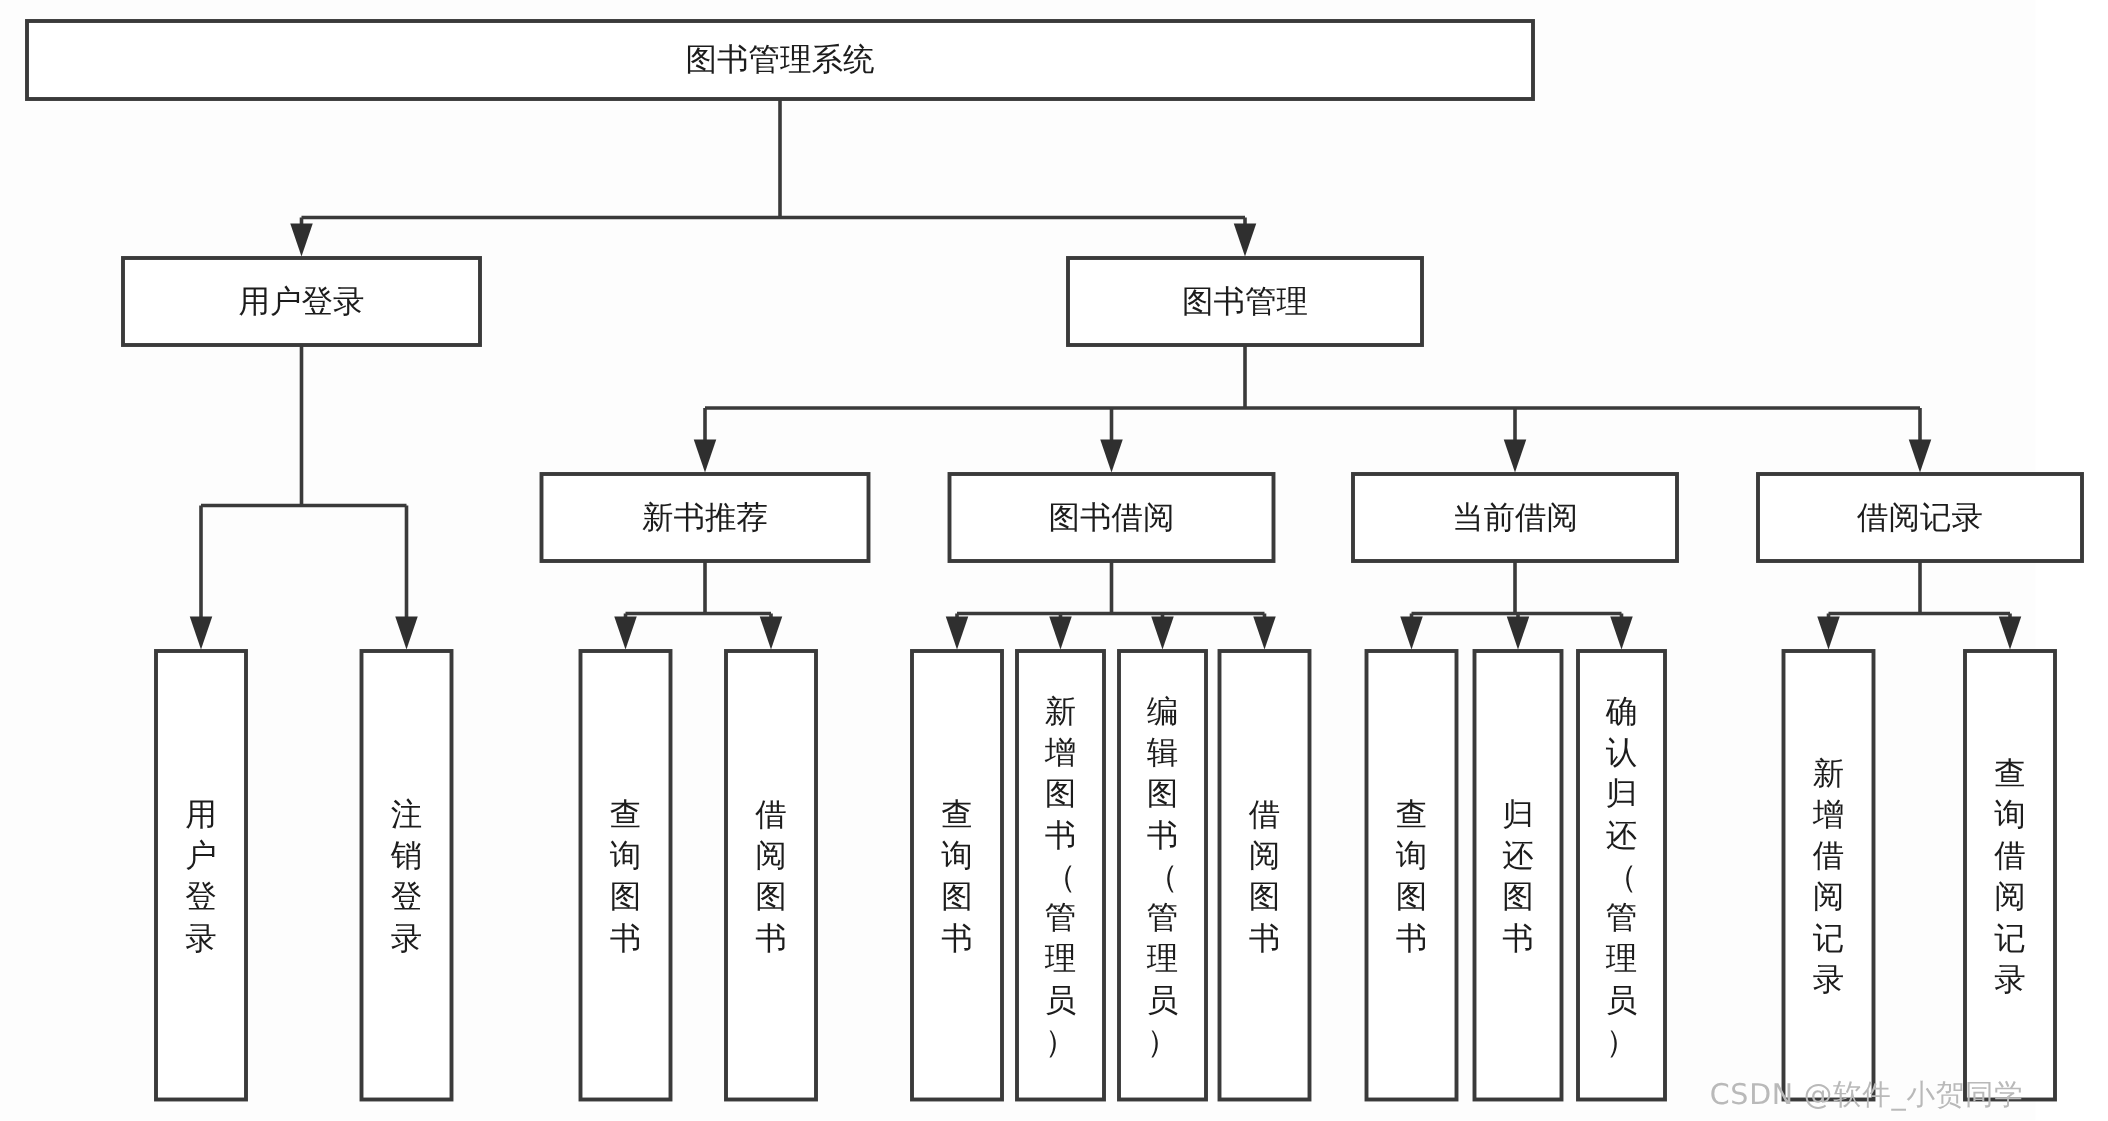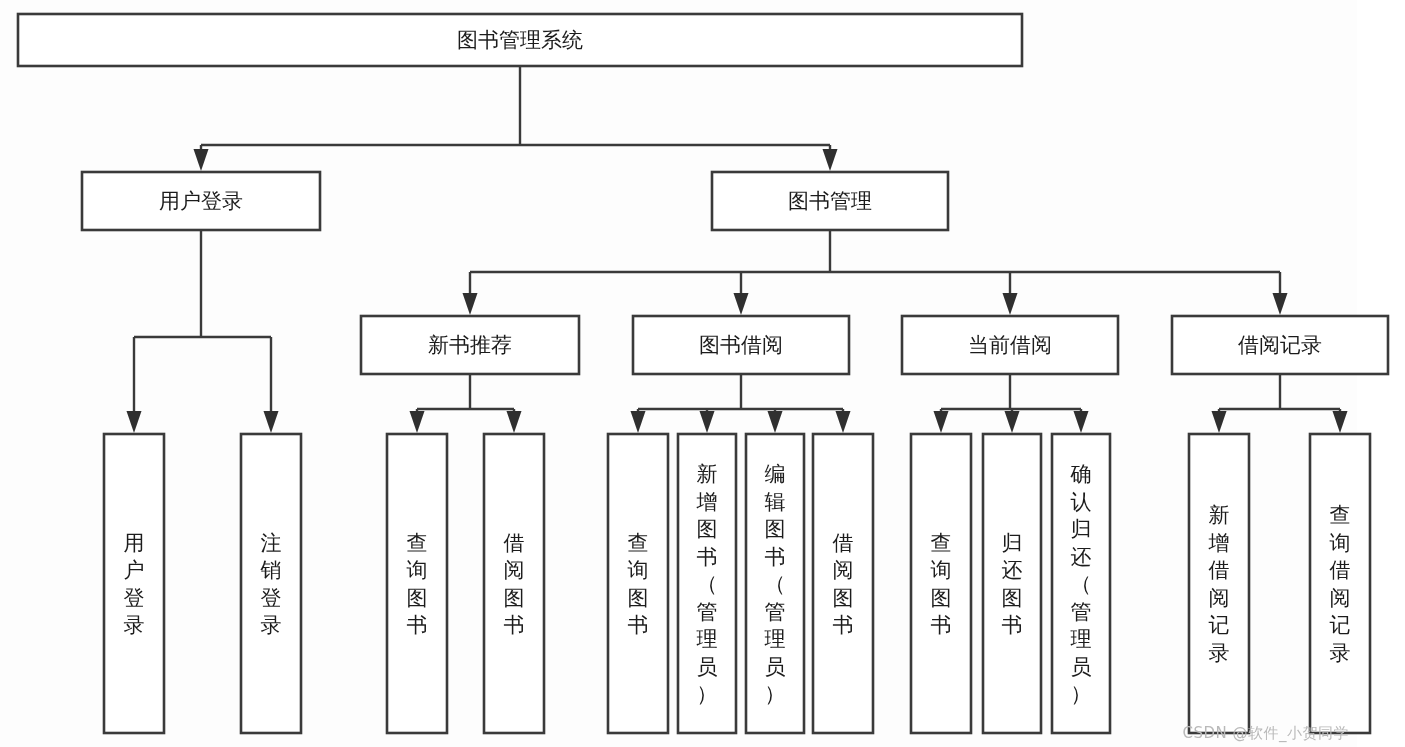--- a/index.html
+++ b/index.html
@@ -54,21 +54,21 @@
     fill: #1c1c1c;
     font-family: "DejaVu Sans", "Liberation Sans", sans-serif;
     font-size: 21px;
     text-anchor: middle;
   }
   .watermark-text {
     position: absolute;
     right: 8px;
     bottom: 4px;
     font-family: "DejaVu Sans", "Liberation Sans", sans-serif;
-    font-size: 15px;
+    font-size: 19px;
     color: #b9b9b9;
     letter-spacing: 0.5px;
     white-space: nowrap;
     user-select: none;
   }
 </style>
 </head>
 <body>
 
 <div id="diagram-root">

